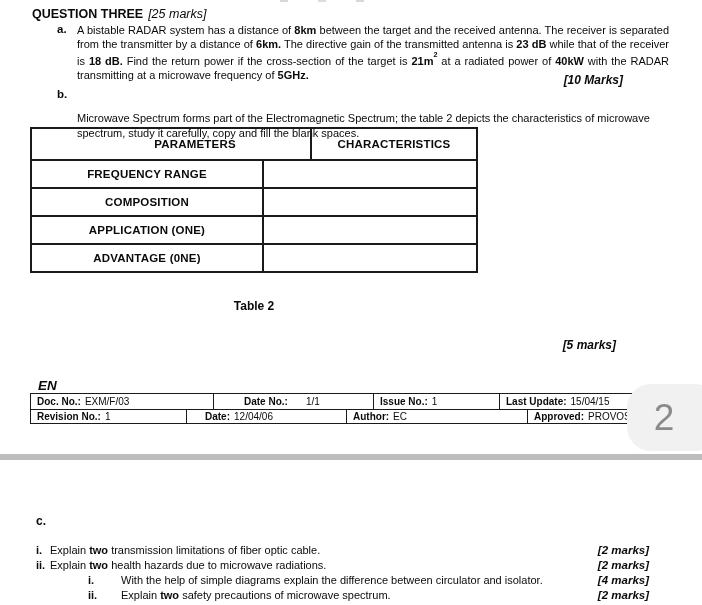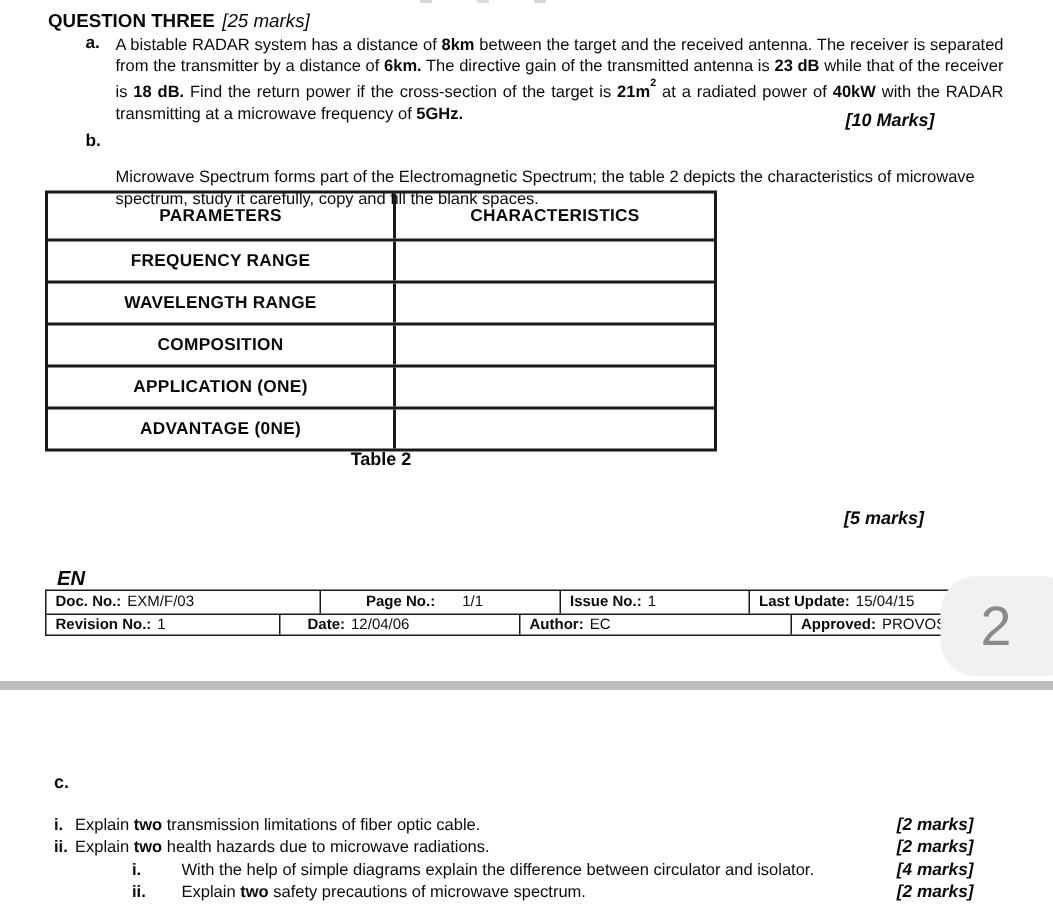--- a/index.html
+++ b/index.html
@@ -41,21 +41,21 @@
   .marks-line { position: absolute; font-weight: bold; font-style: italic; font-size: 12px; white-space: nowrap; }
   .marks-10 { top: 73px; right: 79px; }
   .marks-5  { top: 338px; right: 86px; }
 
   
   .ms-table {
     position: absolute; top: 127px; left: 30px; width: 448px;
     border: 2px solid #1a1a1a;
   }
   .t-row { display: flex; height: 28px; border-top: 2px solid #1a1a1a; }
-  .t-row.t-header { height: 30px; border-top: none; }
+  .t-row.t-header { height: 30px; border-top: none; padding-left: 48px; }
   .t-cell {
     display: flex; align-items: center; justify-content: center;
     font-weight: bold; font-size: 11.5px; letter-spacing: 0.2px;
   }
   .t-cell.c1 { width: 232px; border-right: 2px solid #1a1a1a; }
   .t-cell.c2 { flex: 1; }
   .t-caption { position: absolute; top: 299px; left: 30px; width: 448px; text-align: center; font-weight: bold; font-size: 12px; }
 
   .en-label { position: absolute; top: 378px; left: 38px; font-weight: bold; font-style: italic; font-size: 13.5px; }
 
@@ -115,24 +115,20 @@
 <div class="ms-table">
   <div class="t-row t-header">
     <div class="t-cell c1">PARAMETERS</div>
     <div class="t-cell c2">CHARACTERISTICS</div>
   </div>
   <div class="t-row">
     <div class="t-cell c1">FREQUENCY RANGE</div>
     <div class="t-cell c2"></div>
   </div>
   <div class="t-row">
-    <div class="t-cell c1">WAVELENGTH RANGE</div>
-    <div class="t-cell c2"></div>
-  </div>
-  <div class="t-row">
     <div class="t-cell c1">COMPOSITION</div>
     <div class="t-cell c2"></div>
   </div>
   <div class="t-row">
     <div class="t-cell c1">APPLICATION (ONE)</div>
     <div class="t-cell c2"></div>
   </div>
   <div class="t-row">
     <div class="t-cell c1">ADVANTAGE (0NE)</div>
     <div class="t-cell c2"></div>
@@ -142,21 +138,21 @@
 <div class="marks-line marks-5">[5 marks]</div>
 
 <div class="en-label">EN</div>
 <div class="footer-table">
   <div class="f-row">
     <div class="f-cell r1c1">
       <span class="f-label">Doc. No.:</span>
       <span class="f-value">EXM/F/03</span>
     </div>
     <div class="f-cell r1c2">
-      <span class="f-label">Page No.:</span>
+      <span class="f-label">Date No.:</span>
       <span class="f-value">1/1</span>
     </div>
     <div class="f-cell r1c3">
       <span class="f-label">Issue No.:</span>
       <span class="f-value">1</span>
     </div>
     <div class="f-cell r1c4">
       <span class="f-label">Last Update:</span>
       <span class="f-value">15/04/15</span>
     </div>

